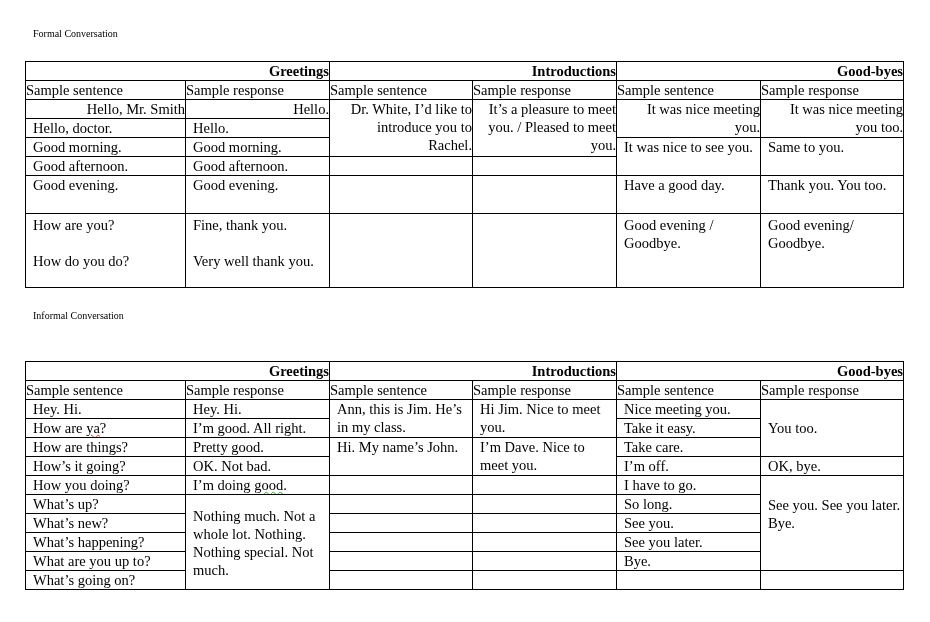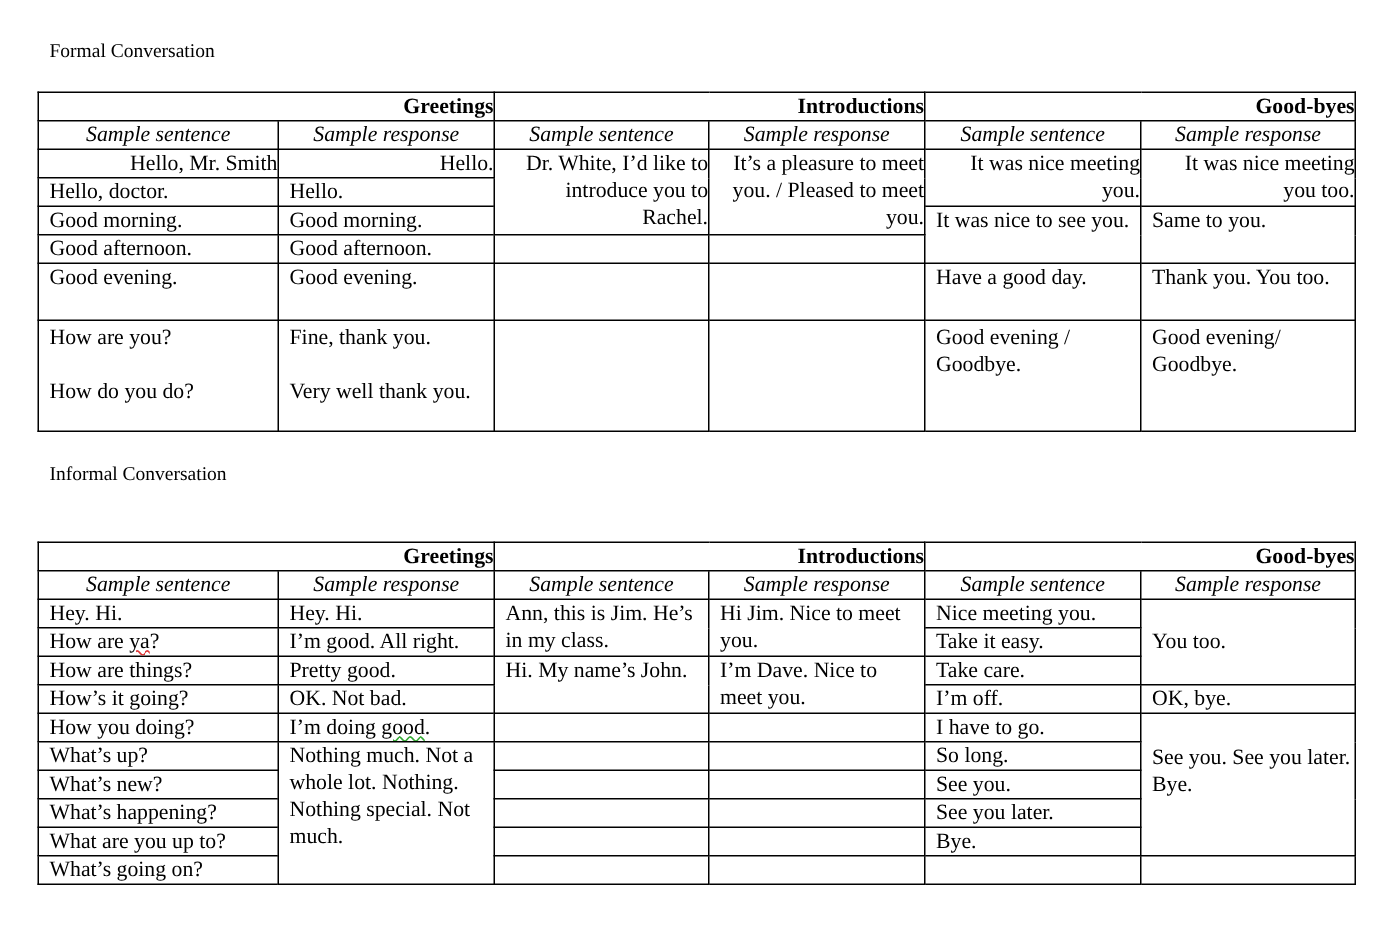--- a/index.html
+++ b/index.html
@@ -1,24 +1,24 @@
 <!DOCTYPE html>
 <html><head>
 <meta charset="utf-8">
 <style>
   html, body { margin:0; padding:0; background:#ffffff; }
   body { width:930px; height:622px; position:relative; overflow:hidden;
          font-family:"Liberation Serif", "DejaVu Serif", serif; color:#000; }
-  .section-title { position:absolute; left:33px; font-size:13px; line-height:17px; }
+  .section-title { position:absolute; left:33px; font-size:10px; line-height:17px; }
   .conv-table { position:absolute; left:25px; border-collapse:collapse; table-layout:fixed;
                 font-size:14.5px; line-height:18px; }
   .conv-table td { border:1.5px solid #000; padding:0 0 0 7px; vertical-align:top;
                    overflow:hidden; white-space:normal; }
   .conv-table td.group-head { text-align:right; font-weight:bold; padding:0; height:18px;font-family:Liberation Serif, serif; }
-  .conv-table td.col-head { text-align:center; font-style:italic; padding:0; height:18px; }
+  .conv-table td.col-head { text-align:left; padding:0; height:18px; }
   .conv-table td.mid { vertical-align:middle; }
   .squiggle-red { text-decoration:underline wavy #d33; text-decoration-thickness:1px; }
   .squiggle-green { text-decoration:underline wavy #3a3; text-decoration-thickness:1px; }
   .gap { display:block; height:18px; }
 </style>
 </head>
 <body>
 
 <div class="section-title" style="top:25px;">Formal Conversation</div>
 
@@ -163,21 +163,21 @@
     <td>How you doing?</td>
     <td><span>I’m doing </span><span class="squiggle-green">good</span><span>.</span></td>
     <td></td>
     <td></td>
     <td>I have to go.</td>
     <td rowspan="5" class="mid" style="padding-bottom:18px;">See you. See you later. Bye.</td>
   </tr>
 
   <tr style="height:15px;">
     <td>What’s up?</td>
-    <td rowspan="5" style="">Nothing much.  Not a whole lot. Nothing. Nothing special.  Not much.</td>
+    <td rowspan="5" style="padding-top:12px;">Nothing much.  Not a whole lot. Nothing. Nothing special.  Not much.</td>
     <td></td>
     <td></td>
     <td>So long.</td>
   </tr>
 
   <tr style="height:19px;">
     <td>What’s new?</td>
     <td></td>
     <td></td>
     <td>See you.</td>

